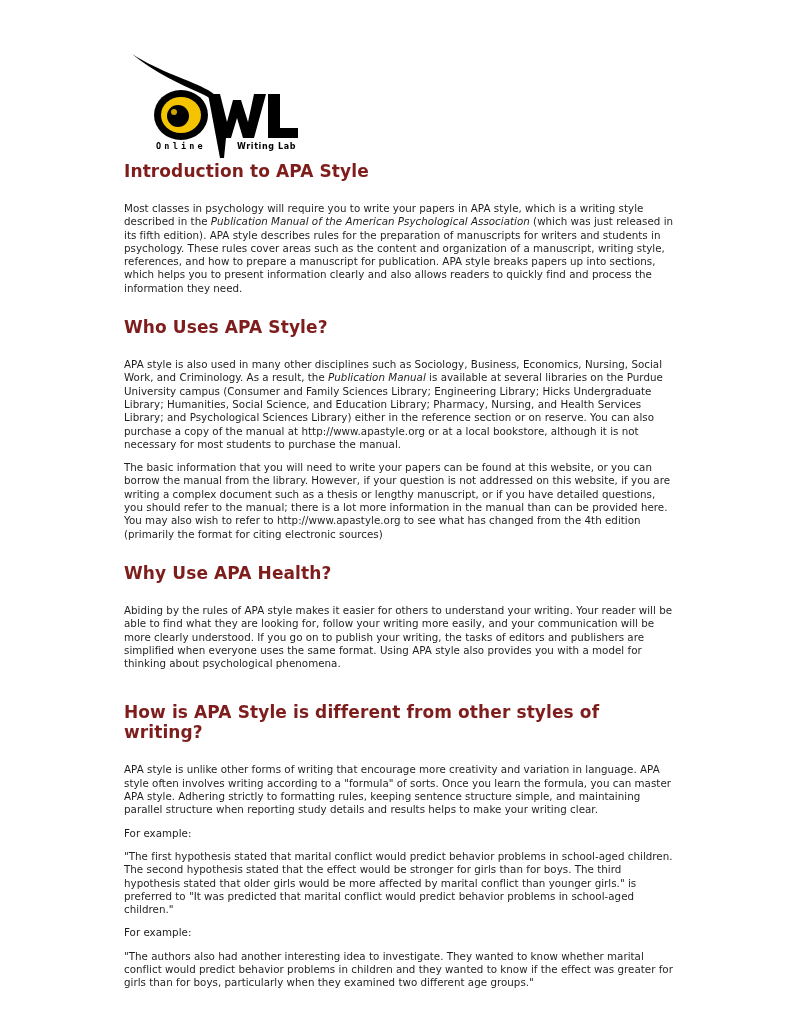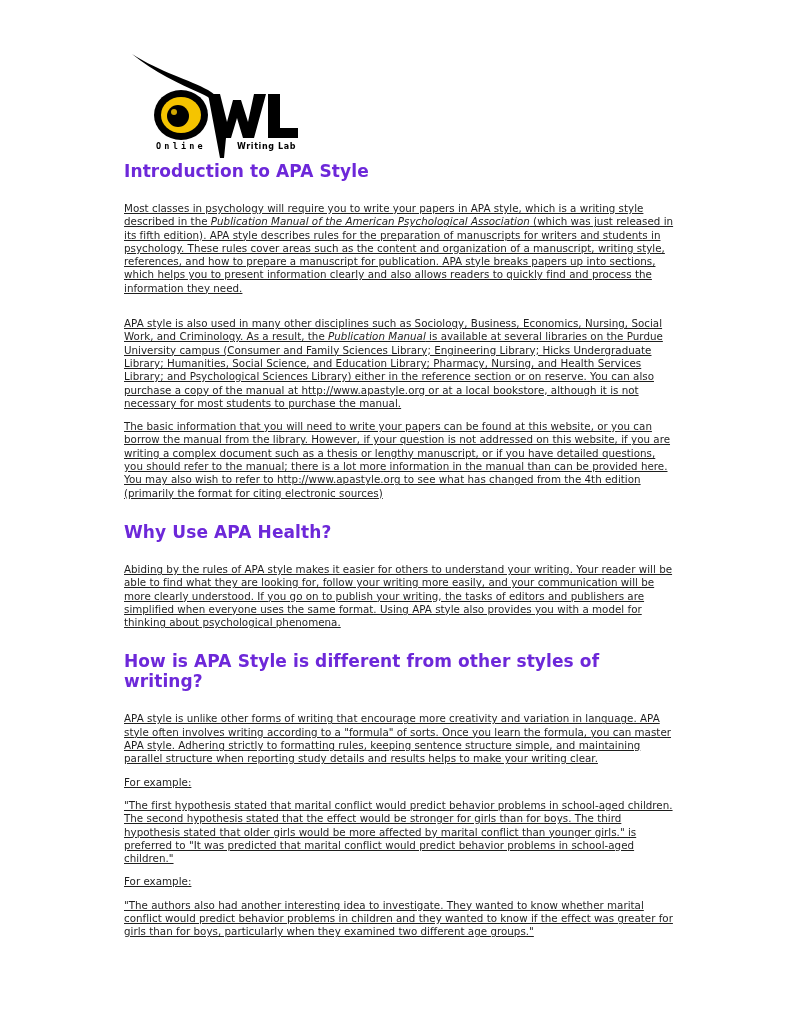--- a/index.html
+++ b/index.html
@@ -4,27 +4,26 @@
   <style>
     html, body { margin: 0; padding: 0; background: #ffffff; }
     body {
       width: 791px; height: 1024px; position: relative; overflow: hidden;
       font-family: "DejaVu Sans", sans-serif; color: #1a1a1a;
     }
     .logo { position: absolute; left: 130px; top: 50px; width: 175px; height: 112px; }
     .content { position: absolute; left: 124px; top: 160px; width: 550px; }
     h1 {
       font-family: "DejaVu Sans", sans-serif; font-weight: bold;
-      font-size: 17px; margin: 0; color: #6d28d9; letter-spacing: 0.1px;
+      font-size: 17px; margin: 0; color: #7f1d1d; letter-spacing: 0.1px;
     }
     h1.title { margin-top: 1px; }
     p {
       font-size: 10.3px; line-height: 13.3px; margin: 0; color: #1e1e1e;
       letter-spacing: 0.02px;
-      text-decoration: underline;
     }
     .mt-h { margin-top: 21px; }
     .mt-p { margin-top: 10px; }
   </style>
 </head>
 <body>
 
 <div class="logo">
   <svg width="175" height="112" viewBox="0 0 175 112">
 
@@ -45,30 +44,31 @@
 </div>
 
 <div class="content">
 
   <section>
     <h1 class="title">Introduction to APA Style</h1>
     <p class="mt-h"><span>Most classes in psychology will require you to write your papers in APA style, which is a writing style described in the </span><i>Publication Manual of the American Psychological Association</i><span> (which was just released in its fifth edition). APA style describes rules for the preparation of manuscripts for writers and students in psychology. These rules cover areas such as the content and organization of a manuscript, writing style, references, and how to prepare a manuscript for publication. APA style breaks papers up into sections, which helps you to present information clearly and also allows readers to quickly find and process the information they need.</span></p>
   </section>
 
   <section style="margin-top:22px;">
+    <h1>Who Uses APA Style?</h1>
     <p class="mt-h"><span>APA style is also used in many other disciplines such as Sociology, Business, Economics, Nursing, Social Work, and Criminology. As a result, the </span><i>Publication Manual</i><span> is available at several libraries on the Purdue University campus (Consumer and Family Sciences Library; Engineering Library; Hicks Undergraduate Library; Humanities, Social Science, and Education Library; Pharmacy, Nursing, and Health Services Library; and Psychological Sciences Library) either in the reference section or on reserve. You can also purchase a copy of the manual at http://www.apastyle.org or at a local bookstore, although it is not necessary for most students to purchase the manual.</span></p>
     <p class="mt-p"><span>The basic information that you will need to write your papers can be found at this website, or you can borrow the manual from the library. However, if your question is not addressed on this website, if you are writing a complex document such as a thesis or lengthy manuscript, or if you have detailed questions, you should refer to the manual; there is a lot more information in the manual than can be provided here. You may also wish to refer to http://www.apastyle.org to see what has changed from the 4th edition (primarily the format for citing electronic sources)</span></p>
   </section>
 
   <section style="margin-top:22px;">
     <h1>Why Use APA Health?</h1>
     <p class="mt-h"><span>Abiding by the rules of APA style makes it easier for others to understand your writing. Your reader will be able to find what they are looking for, follow your writing more easily, and your communication will be more clearly understood. If you go on to publish your writing, the tasks of editors and publishers are simplified when everyone uses the same format. Using APA style also provides you with a model for thinking about psychological phenomena.</span></p>
   </section>
 
-  <section style="margin-top:22px;">
+  <section style="margin-top:32px;">
     <h1>How is APA Style is different from other styles of writing?</h1>
     <p class="mt-h"><span>APA style is unlike other forms of writing that encourage more creativity and variation in language. APA style often involves writing according to a "formula" of sorts. Once you learn the formula, you can master APA style. Adhering strictly to formatting rules, keeping sentence structure simple, and maintaining parallel structure when reporting study details and results helps to make your writing clear.</span></p>
     <p class="mt-p"><span>For example:</span></p>
     <p class="mt-p"><span>"The first hypothesis stated that marital conflict would predict behavior problems in school-aged children. The second hypothesis stated that the effect would be stronger for girls than for boys. The third hypothesis stated that older girls would be more affected by marital conflict than younger girls." is preferred to "It was predicted that marital conflict would predict behavior problems in school-aged children."</span></p>
     <p class="mt-p"><span>For example:</span></p>
     <p class="mt-p"><span>"The authors also had another interesting idea to investigate. They wanted to know whether marital conflict would predict behavior problems in children and they wanted to know if the effect was greater for girls than for boys, particularly when they examined two different age groups."</span></p>
   </section>
 
 </div>
 

